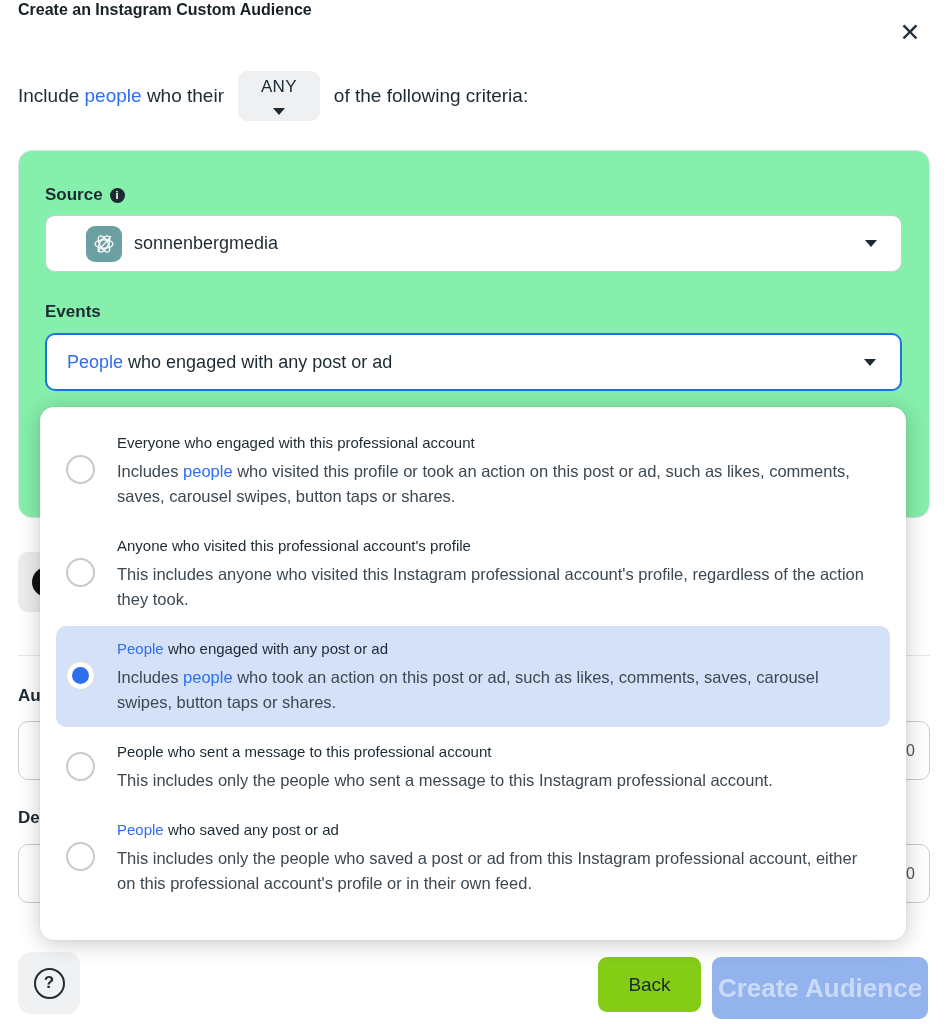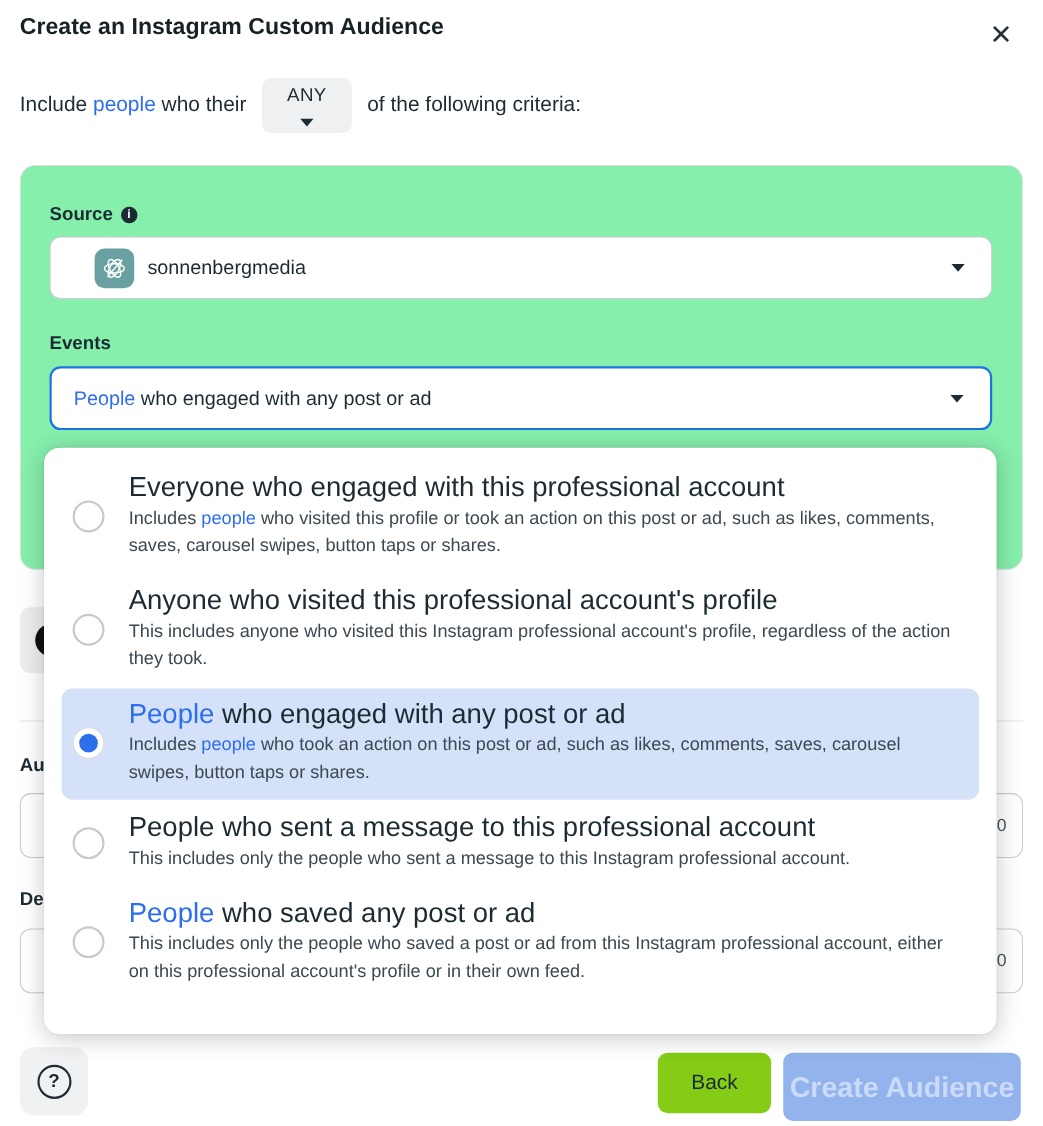--- a/index.html
+++ b/index.html
@@ -1,21 +1,21 @@
 <!DOCTYPE html>
 <html><head>
 <meta charset="utf-8">
 <style>
   * { box-sizing: border-box; margin: 0; padding: 0; }
   html,body { background:#fff; }
   body { font-family: "Liberation Sans", "DejaVu Sans", sans-serif; color:#1C2B33; }
   #screen { position:relative; width:948px; height:1024px; background:#fff; overflow:hidden; }
 
   
-  .modal-title { position:absolute; left:18px; top:13px; font-size:21px; font-weight:bold; color:#162126; }
+  .modal-title { position:absolute; left:18px; top:1px; font-size:16px; font-weight:bold; color:#162126; }
   .close-btn { position:absolute; right:18px; top:12px; width:40px; height:40px; display:flex;
                align-items:center; justify-content:center; font-size:25px; color:#24303A; cursor:pointer; }
 
   
   .include-row { position:absolute; left:18px; top:70px; height:52px; display:flex; align-items:center;
                  font-size:19px; color:#1C2B33; white-space:pre; }
   .blue-link { color:#2D6EF0; cursor:pointer; }
   .any-pill { display:inline-flex; align-items:center; justify-content:center; gap:11px;
               height:50px; padding:0 23px; margin:0 14px; background:#EFF0F2; border-radius:9px;
               font-size:17px; color:#1C2B33; letter-spacing:0.3px; cursor:pointer;flex-direction:column; }
@@ -59,21 +59,21 @@
                     z-index:10; padding:12px 0 10px; display:flex; flex-direction:column; }
   .option { display:flex; align-items:center; margin:1px 16px; padding:10px 14px 12px 10px;
             border-radius:10px; cursor:pointer; }
   .option.selected { background:#D4E1F8; }
   .radio { width:29px; height:29px; border-radius:50%; border:2px solid #C6CAD0; background:#fff;
            flex-shrink:0; margin-right:22px; }
   .option.selected .radio { border:1px solid #D8DBDF; display:flex; align-items:center; justify-content:center; }
   .radio .radio-dot { display:none; }
   .option.selected .radio .radio-dot { display:block; width:17px; height:17px; border-radius:50%; background:#2D6FEB; }
   .option-text { max-width:758px; }
-  .option-title { font-size:25px; line-height:26px; color:#1C2B33; }
+  .option-title { font-size:15px; line-height:26px; color:#1C2B33; }
   .option-desc { font-size:16.5px; line-height:25px; color:#3C4852; margin-top:3px; }
 
   
   .help-btn { position:absolute; left:18px; top:952px; width:62px; height:62px; background:#F0F1F3;
               border-radius:13px; display:flex; align-items:center; justify-content:center; cursor:pointer; }
   .help-circle { width:31px; height:31px; border:2.5px solid #222B33; border-radius:50%; display:flex;
                  align-items:center; justify-content:center; font-size:17px; font-weight:bold; color:#222B33; }
   .back-btn { position:absolute; left:598px; top:957px; width:103px; height:55px; background:#84cc16;
               border:none; border-radius:9px; font-family:inherit; font-size:19px; color:#1C2B33; cursor:pointer; }
   .create-btn { position:absolute; left:712px; top:957px; width:216px; height:62px; background:#93B3ED;

